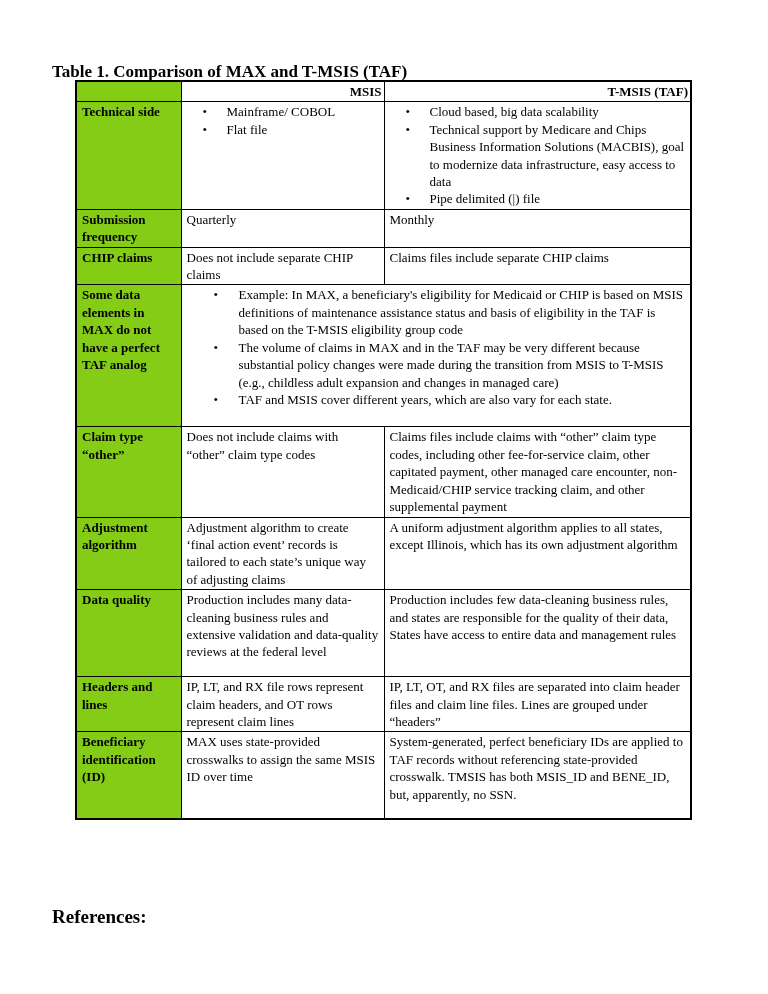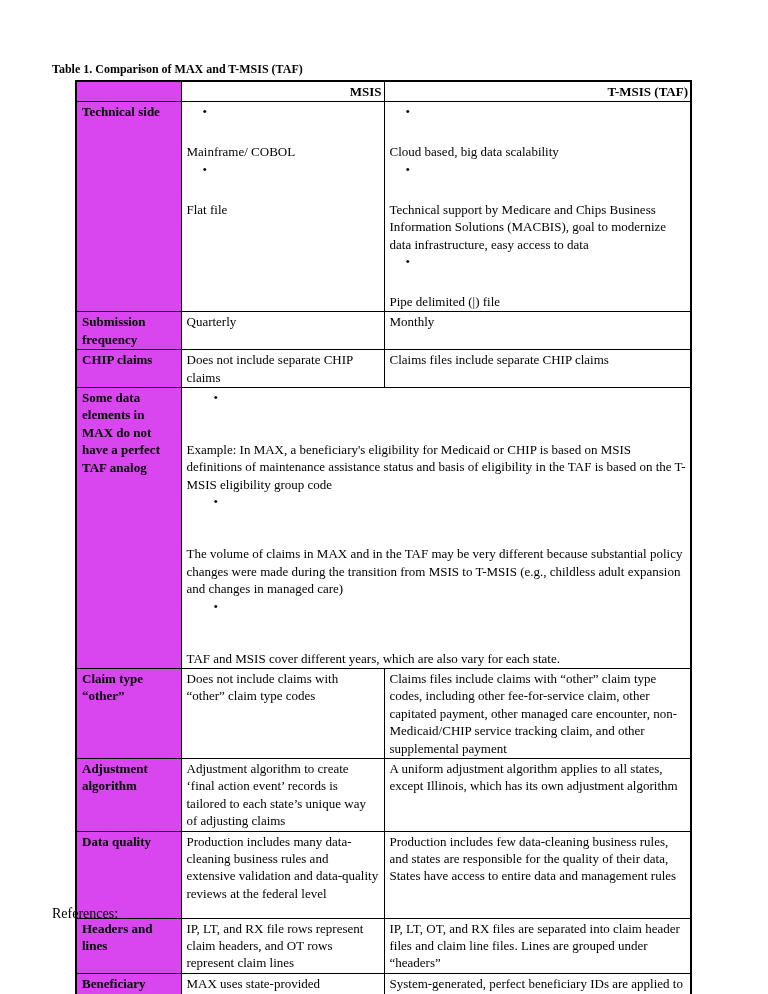--- a/index.html
+++ b/index.html
@@ -3,47 +3,47 @@
 <meta charset="utf-8">
 <style>
   html,body{margin:0;padding:0;}
   body{
     width:768px;height:994px;background:#ffffff;position:relative;
     font-family:"Liberation Serif","DejaVu Serif",serif;color:#000;
     overflow:hidden;
   }
   .title{
     position:absolute;left:52px;top:62px;
-    font-size:12px;font-weight:bold;white-space:nowrap;
+    font-size:17px;font-weight:bold;white-space:nowrap;
   }
   table.cmp{
     position:absolute;left:75px;top:80px;width:615px;
     border-collapse:collapse;table-layout:fixed;
     border:2px solid #000;
     font-size:13px;line-height:17.4px;
   }
   table.cmp col.c1{width:105px;}
   table.cmp col.c2{width:203px;}
   table.cmp col.c3{width:307px;}
   table.cmp th, table.cmp td{
     border:1px solid #000;vertical-align:top;
     padding:1px 4px 1px 5px;overflow:hidden;
   }
   table.cmp th{
     text-align:right;font-weight:bold;padding:1px 2px;
   }
-  th.lblh, td.lbl{background:#d946ef;margin-left:36px;}
+  th.lblh, td.lbl{background:#84cc16;margin-left:36px;}
   td.lbl{font-weight:bold;}
-  .bi{display:flex;flex-direction:column;}
+  .bi{display:flex;}
   .bg{flex:0 0 40px;box-sizing:border-box;padding-left:16px;}
   .bg::before{content:"\2022";}
   .merged .bg{flex:0 0 52px;padding-left:27px;}
   .refs{
     position:absolute;left:52px;top:906px;
-    font-size:14px;font-weight:normal;
+    font-size:19px;font-weight:bold;
   }
 </style>
 </head>
 <body>
 
 <div class="title">Table 1. Comparison of MAX and T-MSIS (TAF)</div>
 
 <table class="cmp">
   <colgroup>
       <col class="c1">

